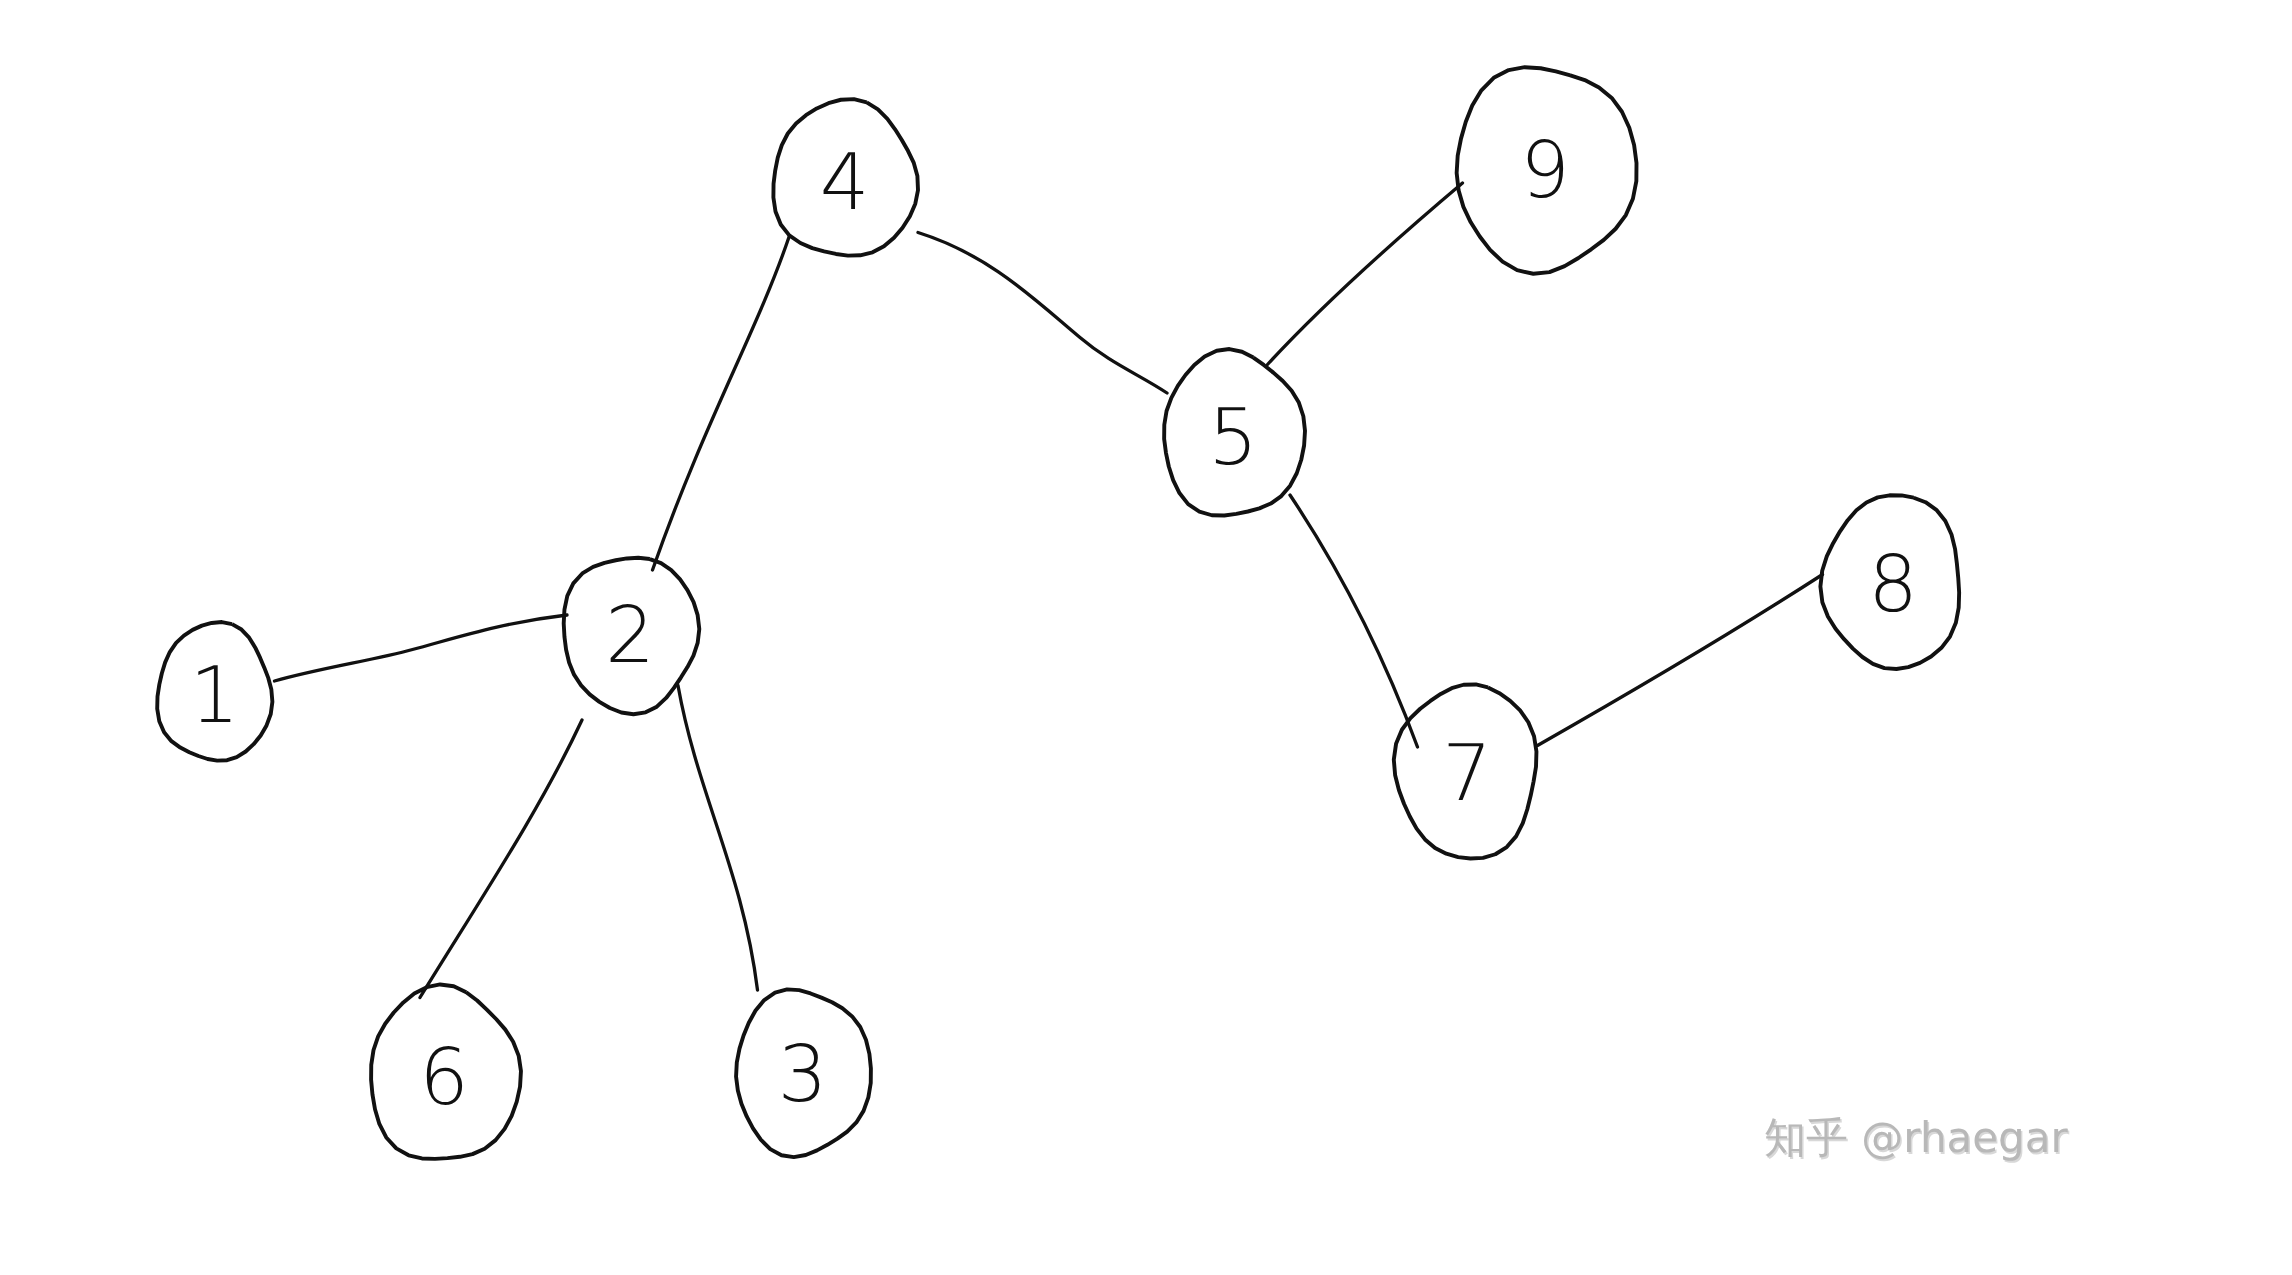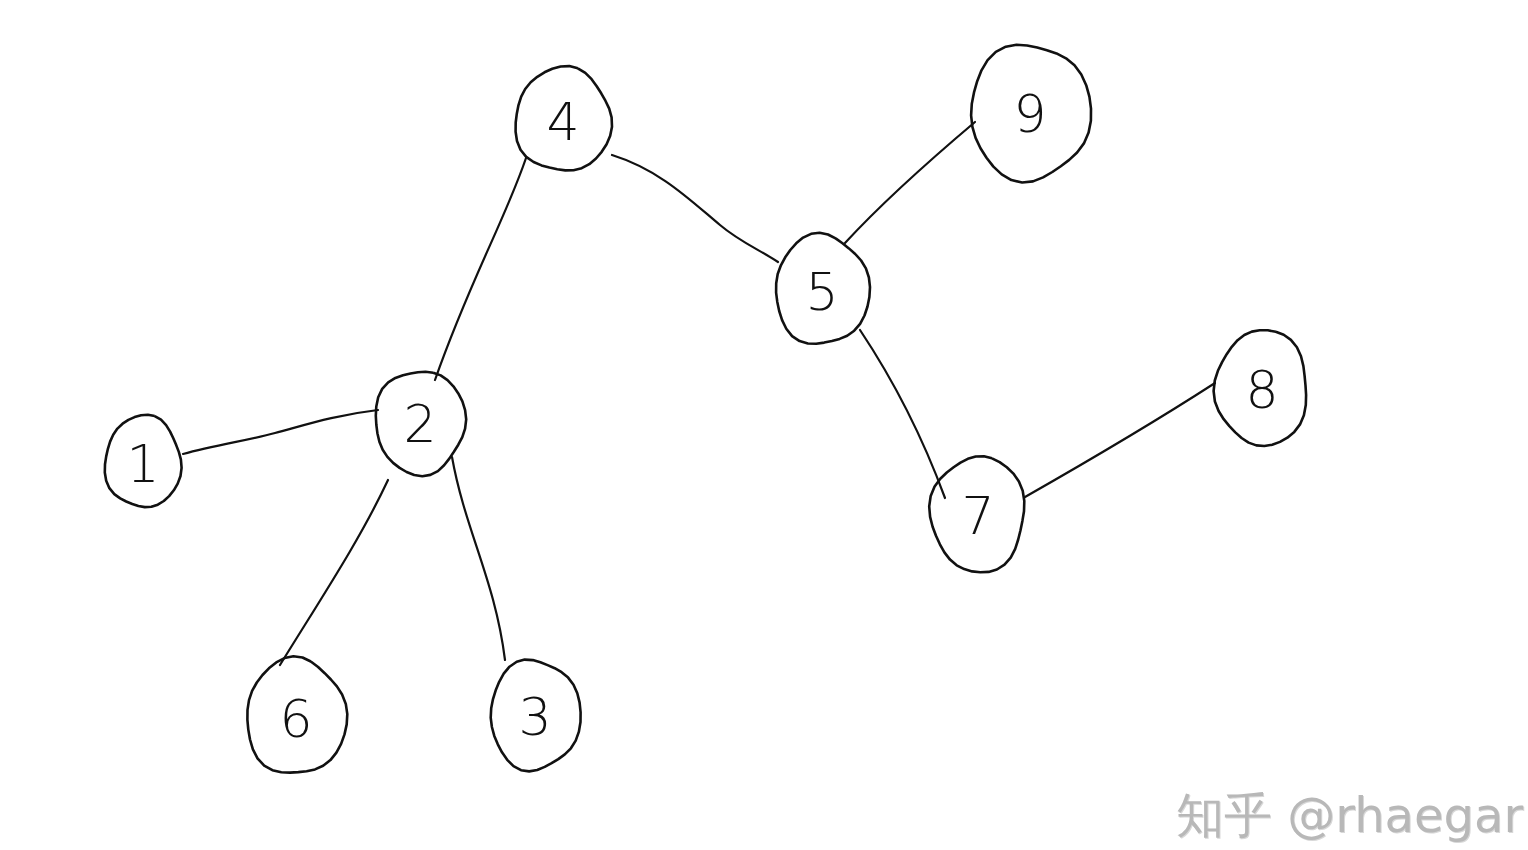--- a/index.html
+++ b/index.html
@@ -2,22 +2,22 @@
 <html><head>
 <meta charset="utf-8">
 <style>
   html, body { margin: 0; padding: 0; background: #ffffff; }
   body { width: 1528px; height: 850px; overflow: hidden; position: relative; }
   #canvas { position: absolute; left: 0; top: 0; width: 1528px; height: 850px; }
   .edge { fill: none; stroke: #111111; stroke-width: 2.2; stroke-linecap: round; }
   .node-shape { fill: none; stroke: #111111; stroke-width: 2.6; }
   .node-label { font-family: "DejaVu Sans", sans-serif; font-size: 52px; font-weight: 200; fill: #111111; text-anchor: middle; dominant-baseline: central; }
   #watermark {
-    position: absolute; left: 1176px; top: 784px;
-    font-family: "DejaVu Sans", sans-serif; font-size: 48px; color: #b8b8b8;
+    position: absolute; left: 1176px; top: 740px;
+    font-family: "DejaVu Sans", sans-serif; font-size: 28px; color: #b8b8b8;
     letter-spacing: 0px; white-space: nowrap;
     text-shadow: 1px 1px 0 #d8d8d8;
   }
 </style>
 </head>
 <body>
 
 <svg id="canvas" viewBox="0 0 1528 850" xmlns="http://www.w3.org/2000/svg">
   <g id="edges">
       <path d="M 526 158 C 505 220, 470 280, 435 380" class="edge" stroke="#111111"></path>

